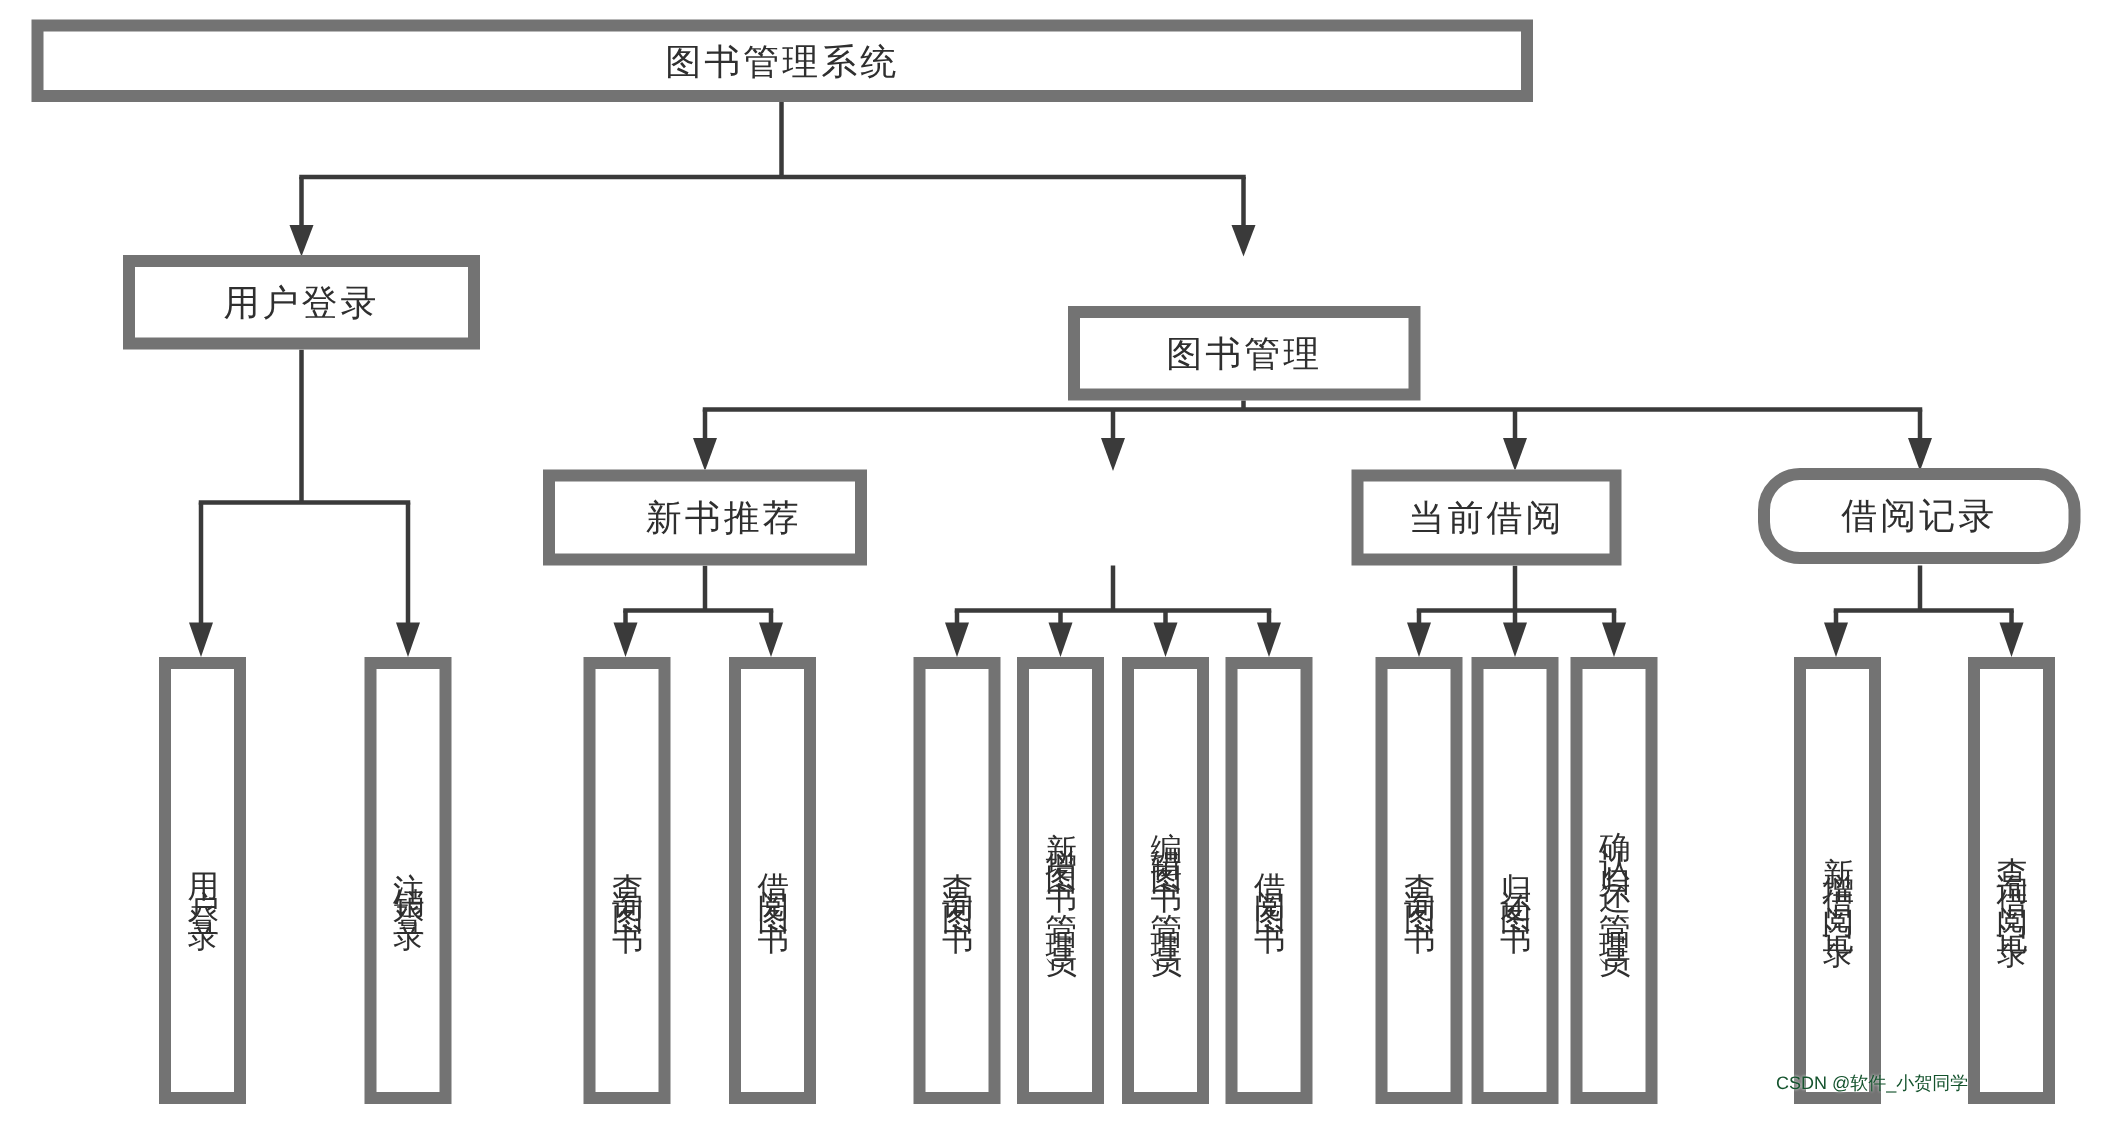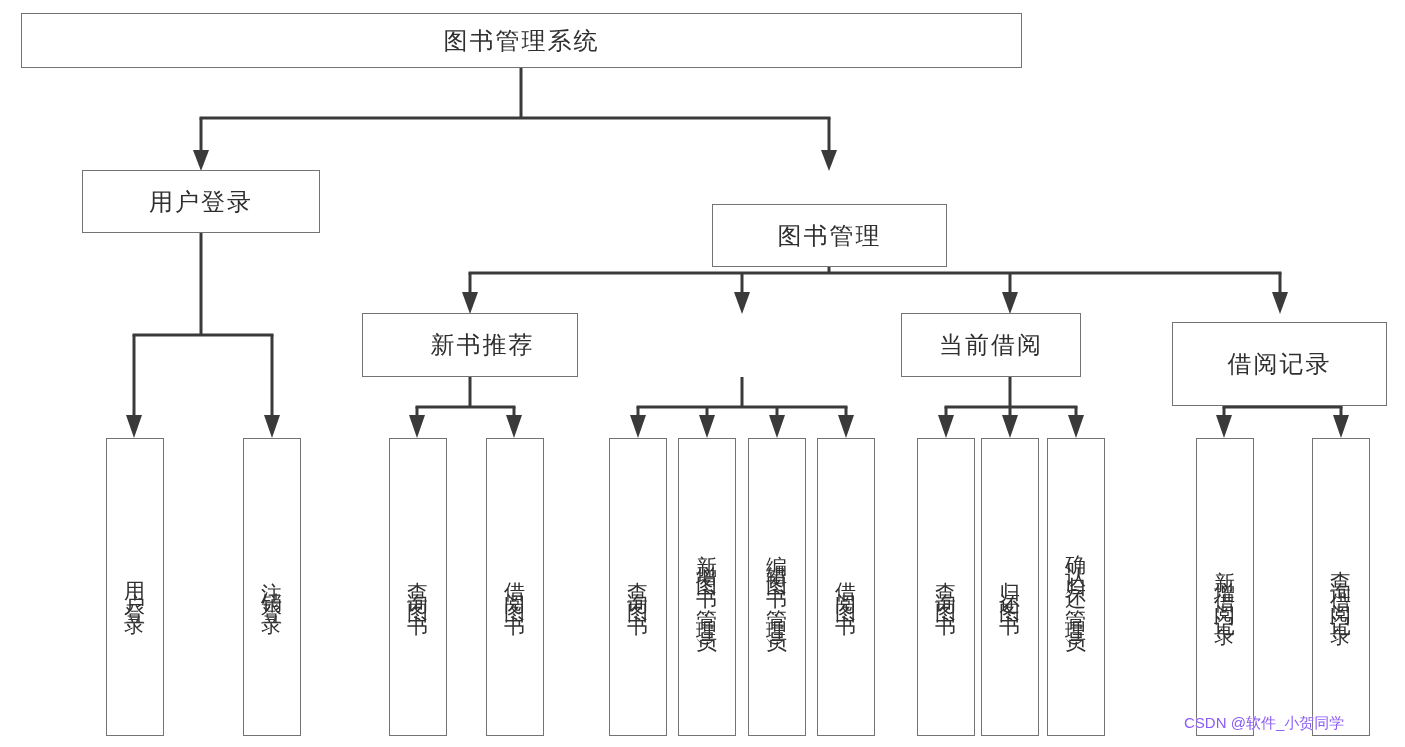--- a/index.html
+++ b/index.html
@@ -13,21 +13,21 @@
   }
   .connectors {
     position: absolute;
     left: 0; top: 0;
     width: 1405px; height: 747px;
     z-index: 1;
   }
   .box {
     position: absolute;
     box-sizing: border-box;
-    border: 1px solid #737373;
+    border: 8px solid #737373;
     background: #ffffff;
     display: flex;
     align-items: center;
     justify-content: center;
     color: #2f2f2f;
     z-index: 2;
   }
   .box-h { font-size: 24px; letter-spacing: 2px; white-space: nowrap; }
   .box-v { font-size: 21px; }
   .box-v .vtext {
@@ -35,22 +35,22 @@
     text-orientation: mixed;
     letter-spacing: 11px;
     line-height: 1;
     display: block;
   }
   .watermark {
     position: absolute;
     left: 1184px;
     top: 714px;
     z-index: 5;
-    font-size: 15px;
-    color: #8b5cf6;
+    font-size: 12px;
+    color: #14532d;
     white-space: nowrap;
     text-shadow: 0 0 2px #ffffff;
   }
   .cline { stroke: #3a3a3a; stroke-width: 3; fill: none; }
   .ahead { fill: #3a3a3a; stroke: none; }
 </style>
 </head>
 <body>
 
 <div class="stage">
@@ -117,21 +117,21 @@
     <polygon class="ahead" points="1333,415 1349,415 1341,438"></polygon>
   </svg>
 
   <div class="box box-h" style="left:21px; top:13px; width:1001px; height:55px;">图书管理系统</div>
 
   <div class="box box-h" style="left:82px; top:170px; width:238px; height:63px;">用户登录</div>
   <div class="box box-h" style="left:712px; top:170px; width:235px; height:63px;margin-top:34px;">图书管理</div>
 
   <div class="box box-h" style="left:362px; top:313px; width:216px; height:64px;padding-left:25px;">新书推荐</div>
   <div class="box box-h" style="left:901px; top:313px; width:180px; height:64px;">当前借阅</div>
-  <div class="box box-h" style="left:1172px; top:322px; width:215px; height:84px;">借阅记录</div>
+  <div class="box box-h" style="left:1172px; top:312px; width:215px; height:64px;border-radius:28px;">借阅记录</div>
 
   <div class="box box-v" style="left:106px; top:438px; width:58px; height:298px;">
     <span class="vtext">用户登录</span>
   </div>
   <div class="box box-v" style="left:243px; top:438px; width:58px; height:298px;">
     <span class="vtext">注销登录</span>
   </div>
 
   <div class="box box-v" style="left:389px; top:438px; width:58px; height:298px;">
     <span class="vtext">查询图书</span>

